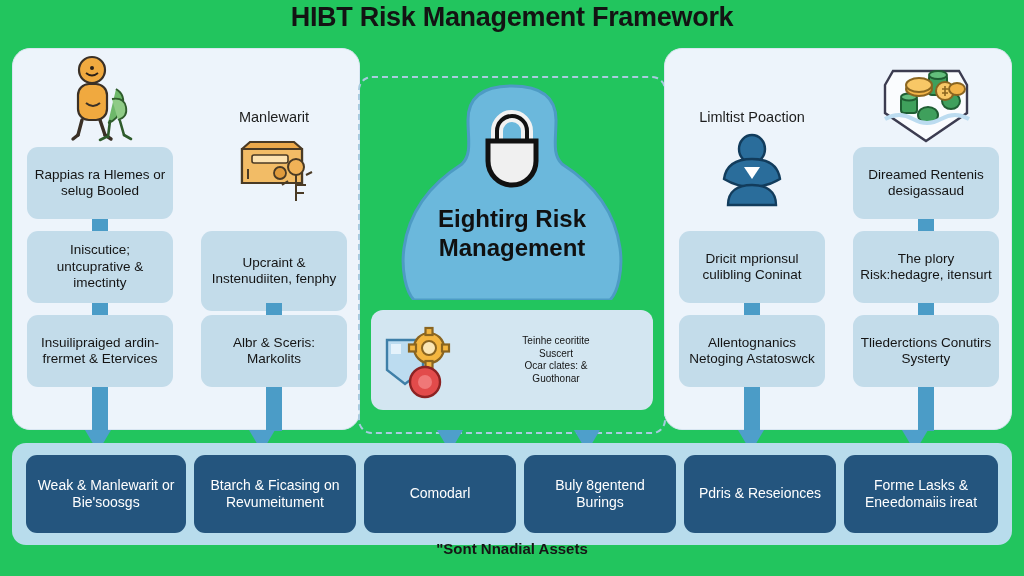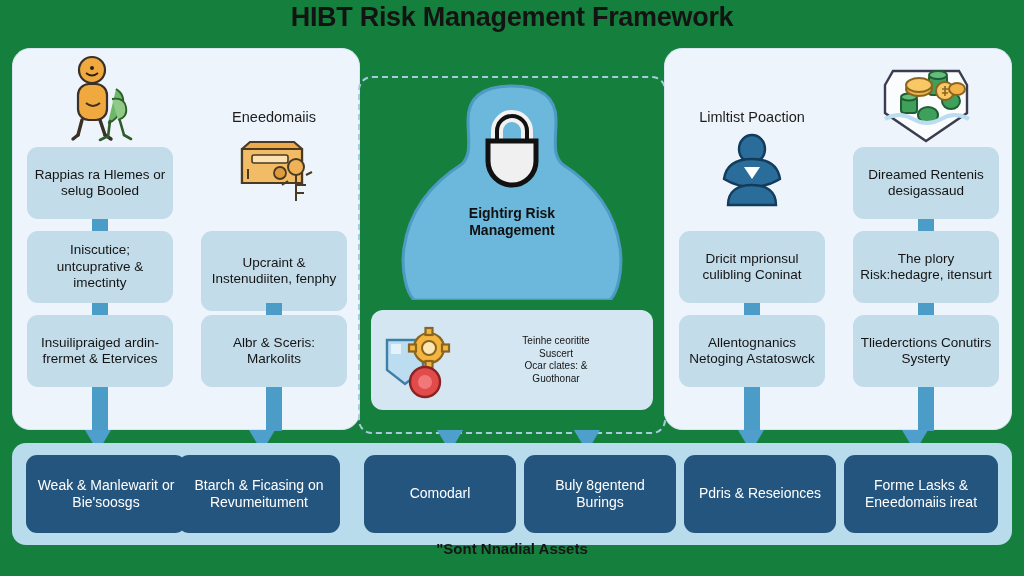--- a/index.html
+++ b/index.html
@@ -2,21 +2,21 @@
 <html><head>
 <meta charset="utf-8">
 <style>
   * { box-sizing: border-box; margin: 0; padding: 0; }
   html, body {
     width: 1024px; height: 576px;
     background: #ffffff;
     font-family: "Liberation Sans", sans-serif;
     overflow: hidden;
   }
-  #stage { position: relative; width: 1024px; height: 576px; background: #15803d; }
+  #stage { position: relative; width: 1024px; height: 576px; background: #22c55e; }
 
   
   .title {
     position: absolute; left: 0; top: 2px; width: 1024px;
     text-align: center;
     font-size: 27px; font-weight: 700; color: #131313;
     letter-spacing: -0.3px;
   }
 
   
@@ -64,21 +64,21 @@
     position: absolute; left: 358px; top: 76px; width: 308px; height: 358px;
     border: 2px dashed #A9CBE0; border-radius: 14px;
     background: transparent;
   }
   #shield {
     position: absolute; left: 375px; top: 80px; width: 274px; height: 220px;
   }
   #shield-label {
     position: absolute; left: 375px; top: 205px; width: 274px;
     text-align: center;
-    font-size: 14px; font-weight: 700; line-height: 1.2; color: #101010;
+    font-size: 24px; font-weight: 700; line-height: 1.2; color: #101010;
   }
   #center-box {
     position: absolute; left: 371px; top: 310px; width: 282px; height: 100px;
     background: #D3E6F1; border-radius: 12px;
     display: flex; align-items: center;
   }
   #center-box .cb-icon { width: 96px; height: 84px; flex: 0 0 96px; }
   #center-box .cb-text {
     flex: 1; text-align: center; font-size: 10px;
     line-height: 1.25; color: #141414; padding-right: 8px;
@@ -135,21 +135,21 @@
       </div>
       <div class="lbox" style="top:98px;height:72px;">Rappias ra Hlemes or selug Booled</div>
       <div class="connector" style="top:170px;height:12px;"></div>
       <div class="lbox" style="top:182px;height:72px;">Iniscutice; untcuprative &amp; imectinty</div>
       <div class="connector" style="top:254px;height:12px;"></div>
       <div class="lbox" style="top:266px;height:72px;">Insuilipraiged ardin-frermet &amp; Etervices</div>
       <div class="connector" style="top:338px;height:44px;"></div>
     </div>
 
     <div class="col col-b">
-      <div class="col-head" style="top:60px;">Eneedomaiis</div>
+      <div class="col-head" style="top:60px;">Manlewarit</div>
       <div class="col-icon with-head" style="top:82px;">
         <svg viewBox="0 0 92 78" width="92" height="78">
           <path d="M14 18 l8 -7 h44 l8 7 v34 h-60 z" fill="#EDA94A" stroke="#4a3a24" stroke-width="2.2"></path>
           <path d="M14 18 h60 v34 h-60 z" fill="#F2BC66" stroke="#4a3a24" stroke-width="2.2"></path>
           <rect x="24" y="24" width="36" height="8" rx="2" fill="#FCE2B0" stroke="#4a3a24" stroke-width="1.6"></rect>
           <circle cx="52" cy="42" r="6" fill="#E09B3C" stroke="#4a3a24" stroke-width="1.8"></circle>
           <path d="M20 38 v10" stroke="#4a3a24" stroke-width="2"></path>
           <g stroke="#4a3a24" stroke-width="2" fill="#F0B257">
             <circle cx="68" cy="36" r="8"></circle>
             <path d="M68 44 v26 M68 54 h10 M68 62 h8 M60 50 l-6 4 M78 44 l6 -3"></path>
@@ -271,21 +271,21 @@
 
   <div class="arrow" style="left:85px;"></div>
   <div class="arrow" style="left:249px;"></div>
   <div class="arrow" style="left:437px;"></div>
   <div class="arrow" style="left:574px;"></div>
   <div class="arrow" style="left:738px;"></div>
   <div class="arrow" style="left:902px;"></div>
 
   <div id="bottom-bar">
     <div class="dbox" style="left:14px;width:160px;">Weak &amp; Manlewarit or Bie'soosgs</div>
-    <div class="dbox" style="left:166px;width:162px;">Btarch &amp; Ficasing on Revumeitument</div>
+    <div class="dbox" style="left:182px;width:162px;">Btarch &amp; Ficasing on Revumeitument</div>
     <div class="dbox" style="left:352px;width:152px;">Comodarl</div>
     <div class="dbox" style="left:512px;width:152px;">Buly 8gentend Burings</div>
     <div class="dbox" style="left:672px;width:152px;">Pdris &amp; Reseionces</div>
     <div class="dbox" style="left:832px;width:154px;">Forme Lasks &amp; Eneedomaiis ireat</div>
   </div>
 
   <div id="bottom-caption">"Sont Nnadial Assets</div>
 
 </div>
 

